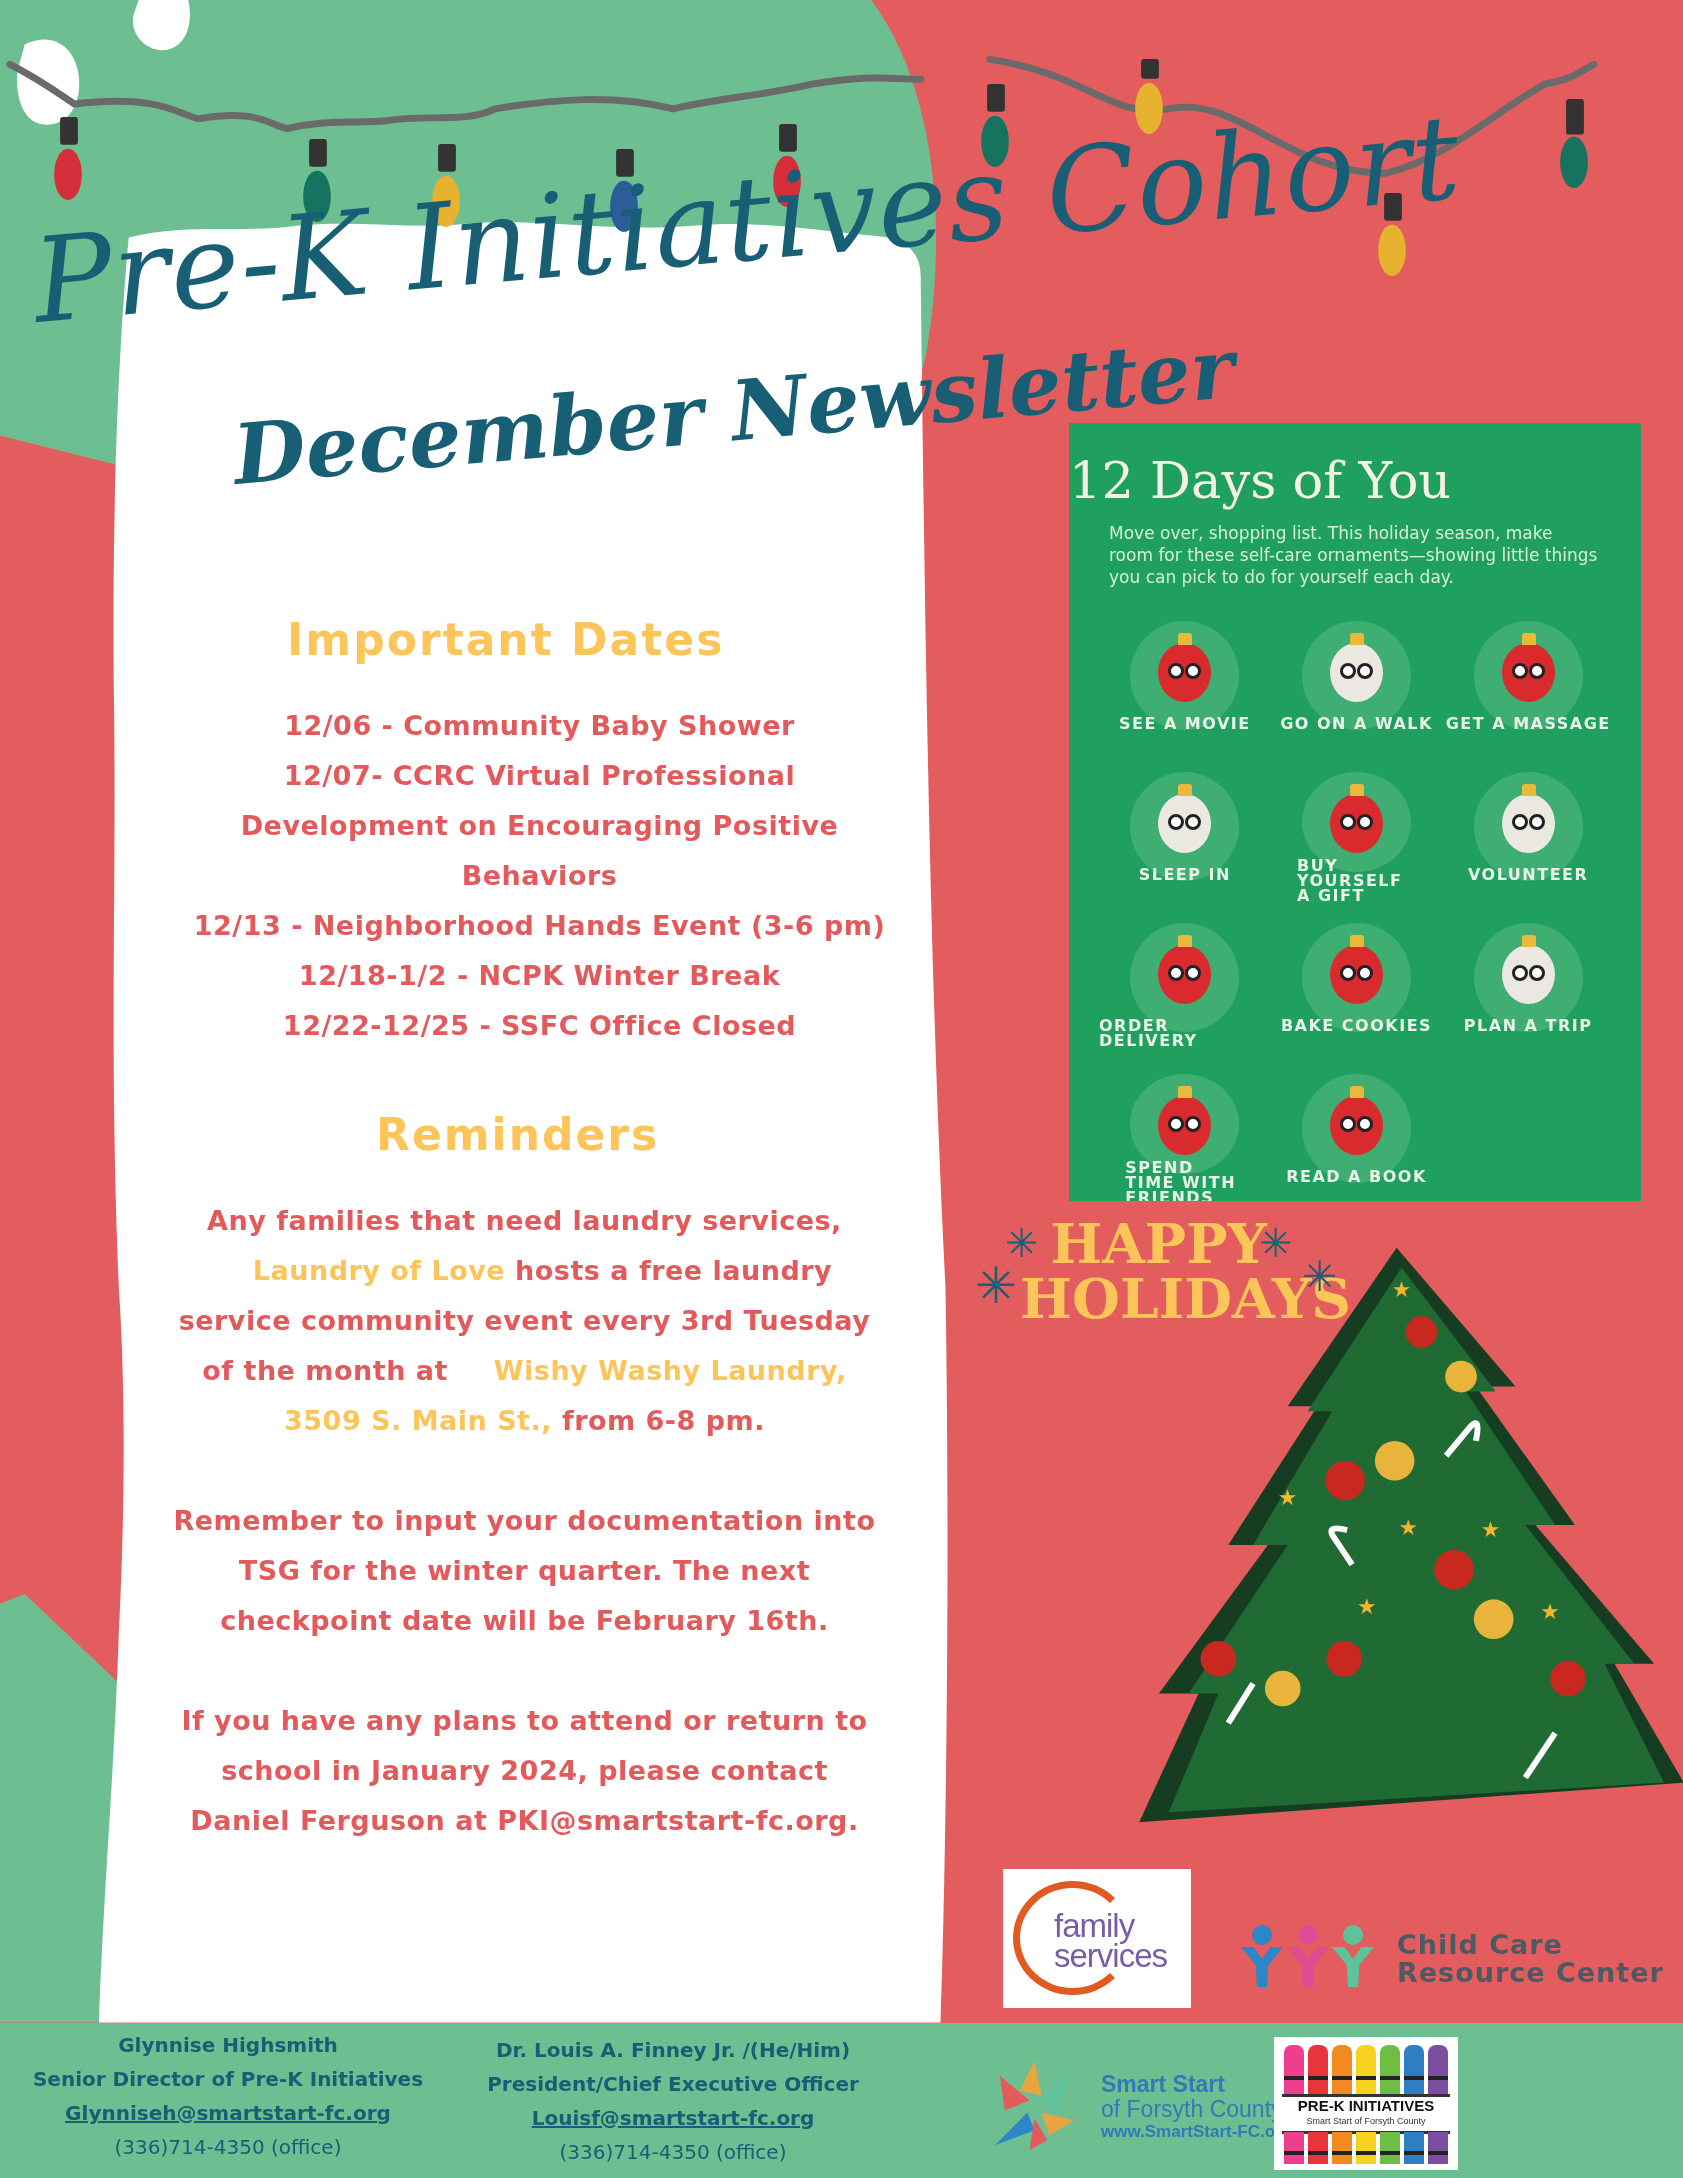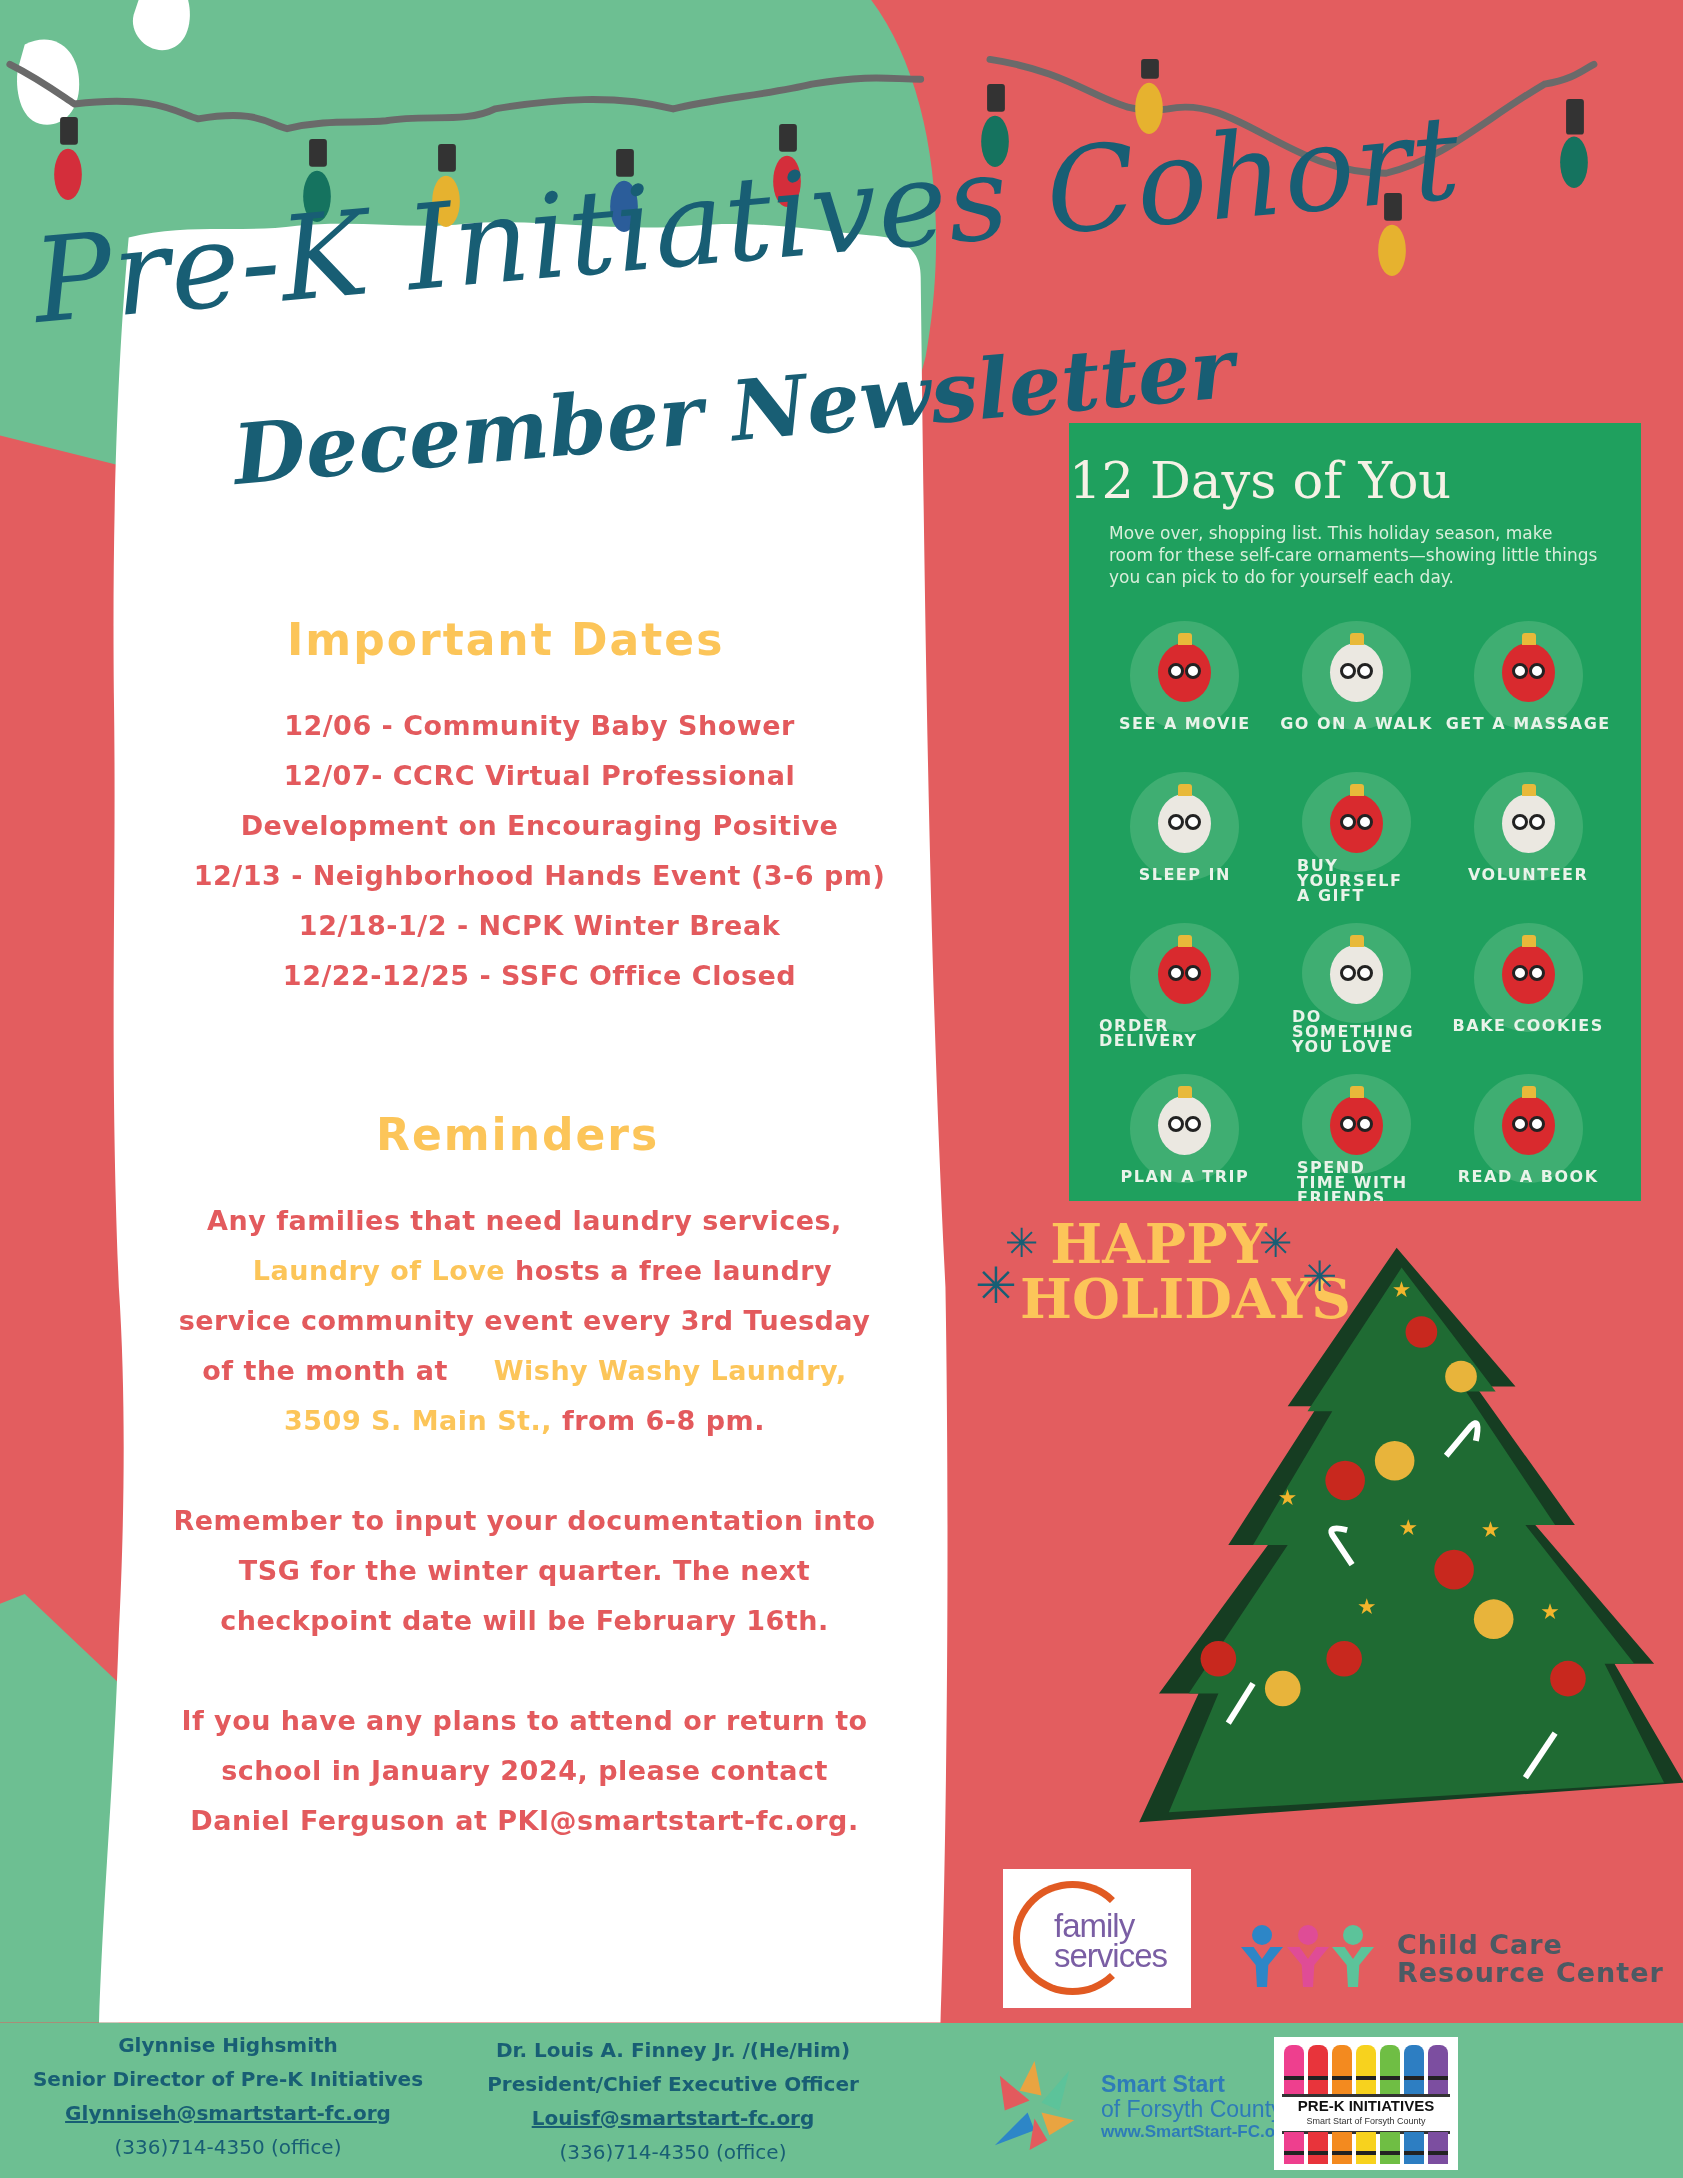--- a/index.html
+++ b/index.html
@@ -187,20 +187,21 @@
 </div>
 
 <h1 class="title-main">Pre-K Initiatives Cohort</h1>
 <h2 class="title-sub">December Newsletter</h2>
 
 <h3 class="section-heading dates-heading">Important Dates</h3>
 <div class="dates-list">
   <div class="line">12/06 - Community Baby Shower</div>
   <div class="line">12/07- CCRC Virtual Professional</div>
   <div class="line">Development on Encouraging Positive</div>
+  <div class="line">Behaviors</div>
   <div class="line">12/13 - Neighborhood Hands Event (3-6 pm)</div>
   <div class="line">12/18-1/2 - NCPK Winter Break</div>
   <div class="line">12/22-12/25 - SSFC Office Closed</div>
 </div>
 
 <h3 class="section-heading reminders-heading">Reminders</h3>
 <div class="reminders">
   <p><span>Any families that need laundry services, </span><span class="hl">Laundry of Love</span><span> hosts a free laundry service community event every 3rd Tuesday of the month at </span><span class="hl">Wishy Washy Laundry, 3509 S. Main St.,</span><span> from 6-8 pm.</span></p>
   <p>Remember to input your documentation into TSG for the winter quarter. The next checkpoint date will be February 16th.</p>
   <p>If you have any plans to attend or return to school in January 2024, please contact Daniel Ferguson at PKI@smartstart-fc.org.</p>
@@ -251,27 +252,20 @@
           <div class="cap"></div>
         </div>
         <div class="day-label">VOLUNTEER</div>
       </div>
     <div class="day-item">
         <div class="ornament-bg">
           <div class="ornament red"></div>
           <div class="cap"></div>
         </div>
         <div class="day-label">ORDER DELIVERY</div>
-      </div>
-    <div class="day-item">
-        <div class="ornament-bg">
-          <div class="ornament white"></div>
-          <div class="cap"></div>
-        </div>
-        <div class="day-label" style="width:129px">DO SOMETHING YOU LOVE</div>
       </div>
     <div class="day-item">
         <div class="ornament-bg">
           <div class="ornament red"></div>
           <div class="cap"></div>
         </div>
         <div class="day-label">BAKE COOKIES</div>
       </div>
     <div class="day-item">
         <div class="ornament-bg">

